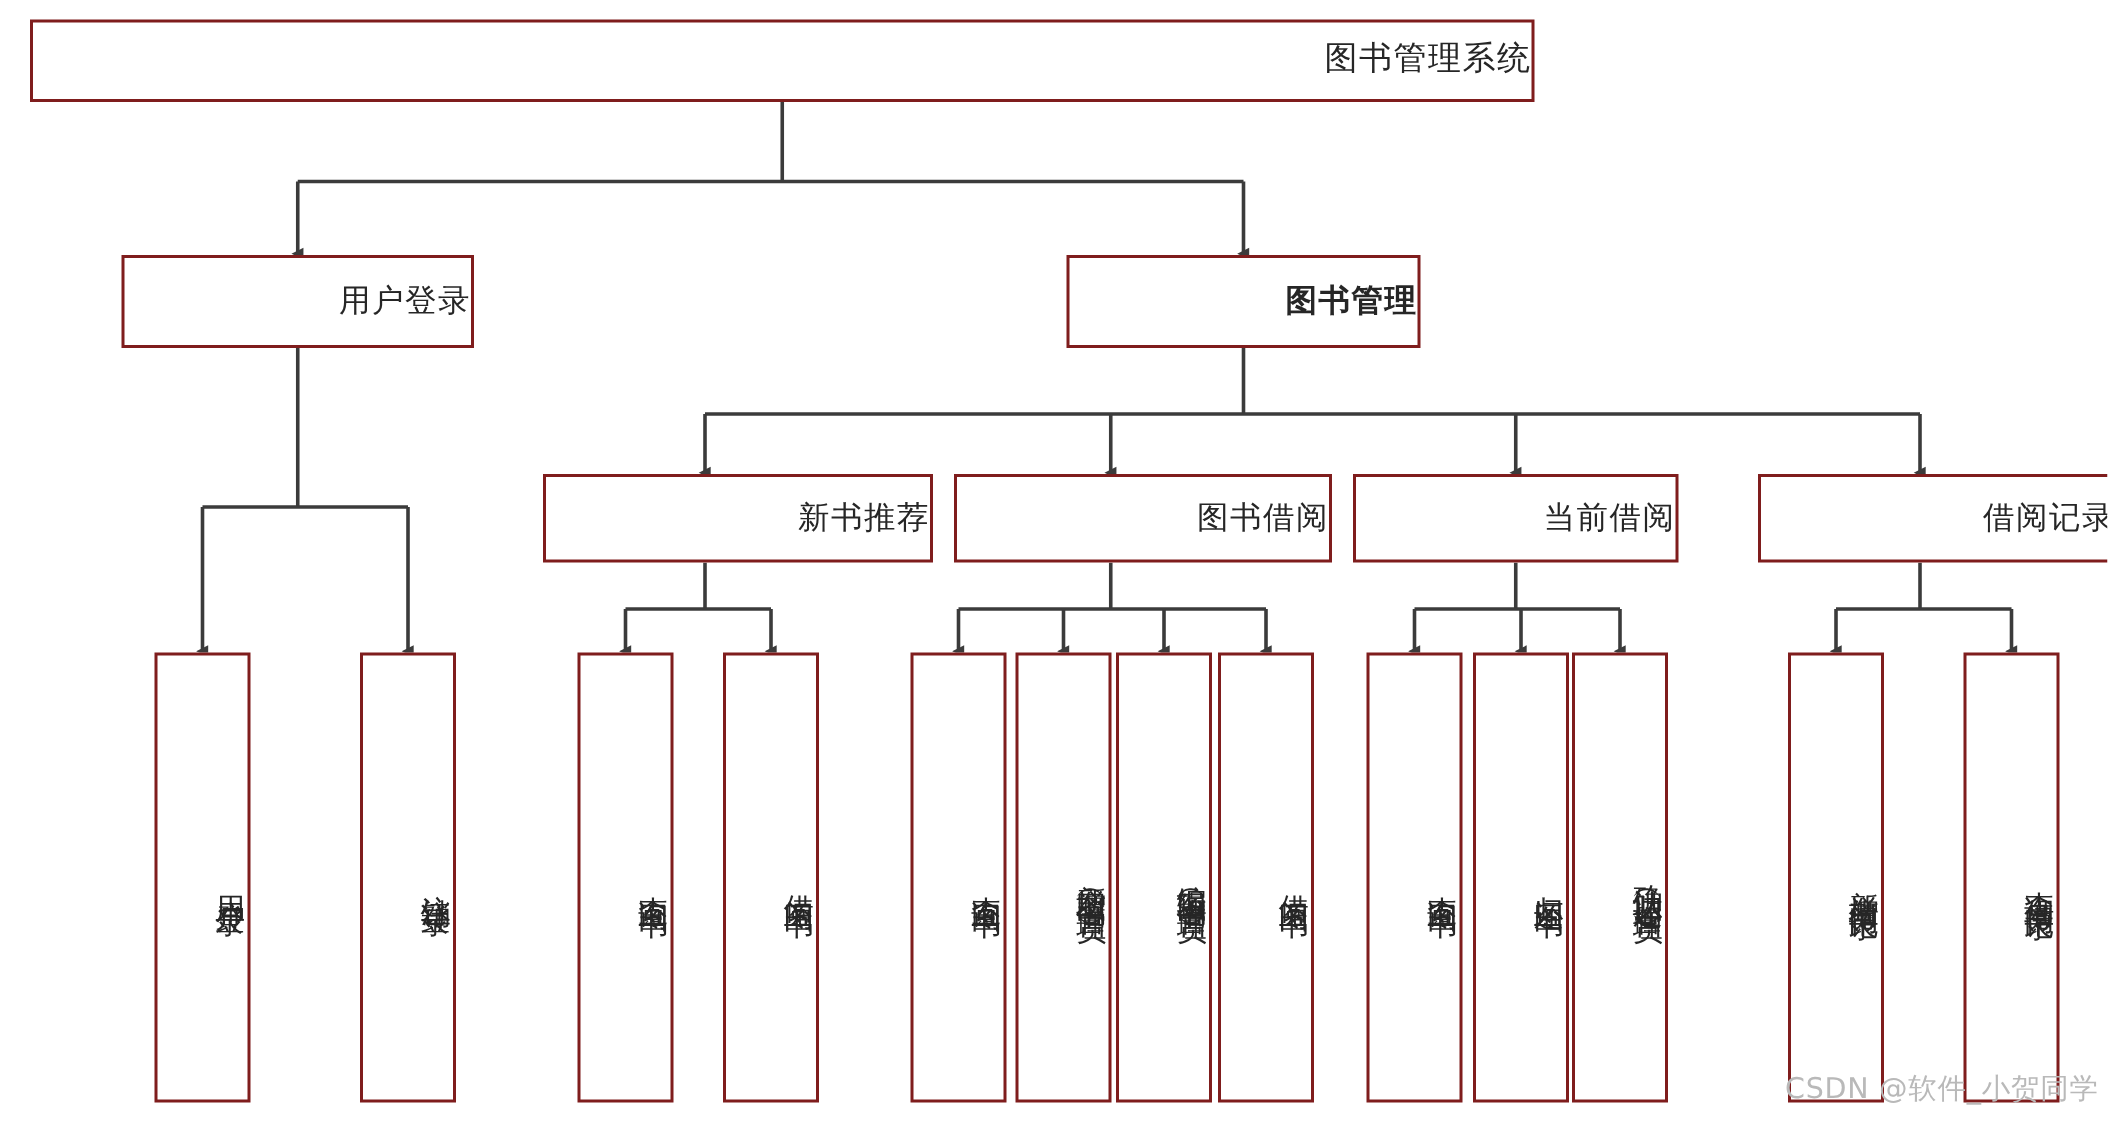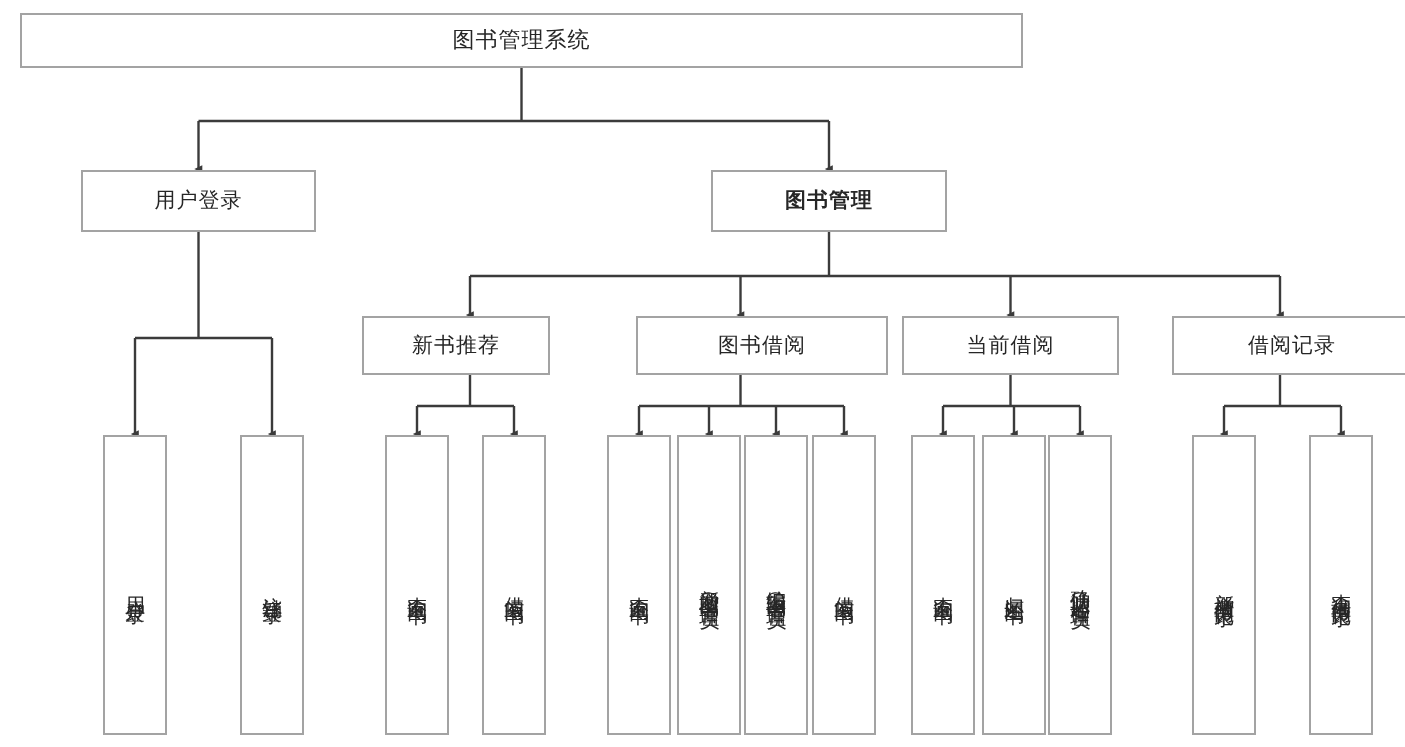--- a/index.html
+++ b/index.html
@@ -23,24 +23,24 @@
     left: 0;
     top: 0;
     width: 1405px;
     height: 747px;
     pointer-events: none;
   }
   .node {
     position: absolute;
     box-sizing: border-box;
     background: #ffffff;
-    border: 2px solid #a3a3a3;
+    border: 2px solid #7f1d1d;
     display: flex;
     align-items: center;
-    justify-content: center;
+    justify-content: flex-end;
     color: #262626;
   }
   .node.horizontal {
     font-size: 21px;
     letter-spacing: 1px;
     line-height: 1.2;
   }
   .node.vertical {
     font-size: 20px;
     line-height: 1.18;
@@ -117,21 +117,21 @@
   <div id="node-layer">
       <div class="node horizontal root" style="left: 20px; top: 13px; width: 1003px; height: 55px;">
         <span class="label">图书管理系统</span>
       </div>
       <div class="node horizontal" style="left: 81px; top: 170px; width: 235px; height: 62px;">
         <span class="label">用户登录</span>
       </div>
       <div class="node horizontal" style="left: 711px; top: 170px; width: 236px; height: 62px; font-weight: bold;">
         <span class="label">图书管理</span>
       </div>
-      <div class="node horizontal" style="left: 362px; top: 316px; width: 188px; height: 59px;">
+      <div class="node horizontal" style="left: 362px; top: 316px; width: 260px; height: 59px;">
         <span class="label">新书推荐</span>
       </div>
       <div class="node horizontal" style="left: 636px; top: 316px; width: 252px; height: 59px;">
         <span class="label">图书借阅</span>
       </div>
       <div class="node horizontal" style="left: 902px; top: 316px; width: 217px; height: 59px;">
         <span class="label">当前借阅</span>
       </div>
       <div class="node horizontal" style="left: 1172px; top: 316px; width: 240px; height: 59px;">
         <span class="label">借阅记录</span>
@@ -170,13 +170,14 @@
         <span class="label">确认归还（管理员）</span>
       </div>
       <div class="node vertical" style="left: 1192px; top: 435px; width: 64px; height: 300px;">
         <span class="label">新增借阅记录</span>
       </div>
       <div class="node vertical" style="left: 1309px; top: 435px; width: 64px; height: 300px;">
         <span class="label">查询借阅记录</span>
       </div>
     </div>
 
+  <div class="watermark" style="left: 1190px; top: 713px;">CSDN @软件_小贺同学</div>
 </div>
 
 </body></html>

